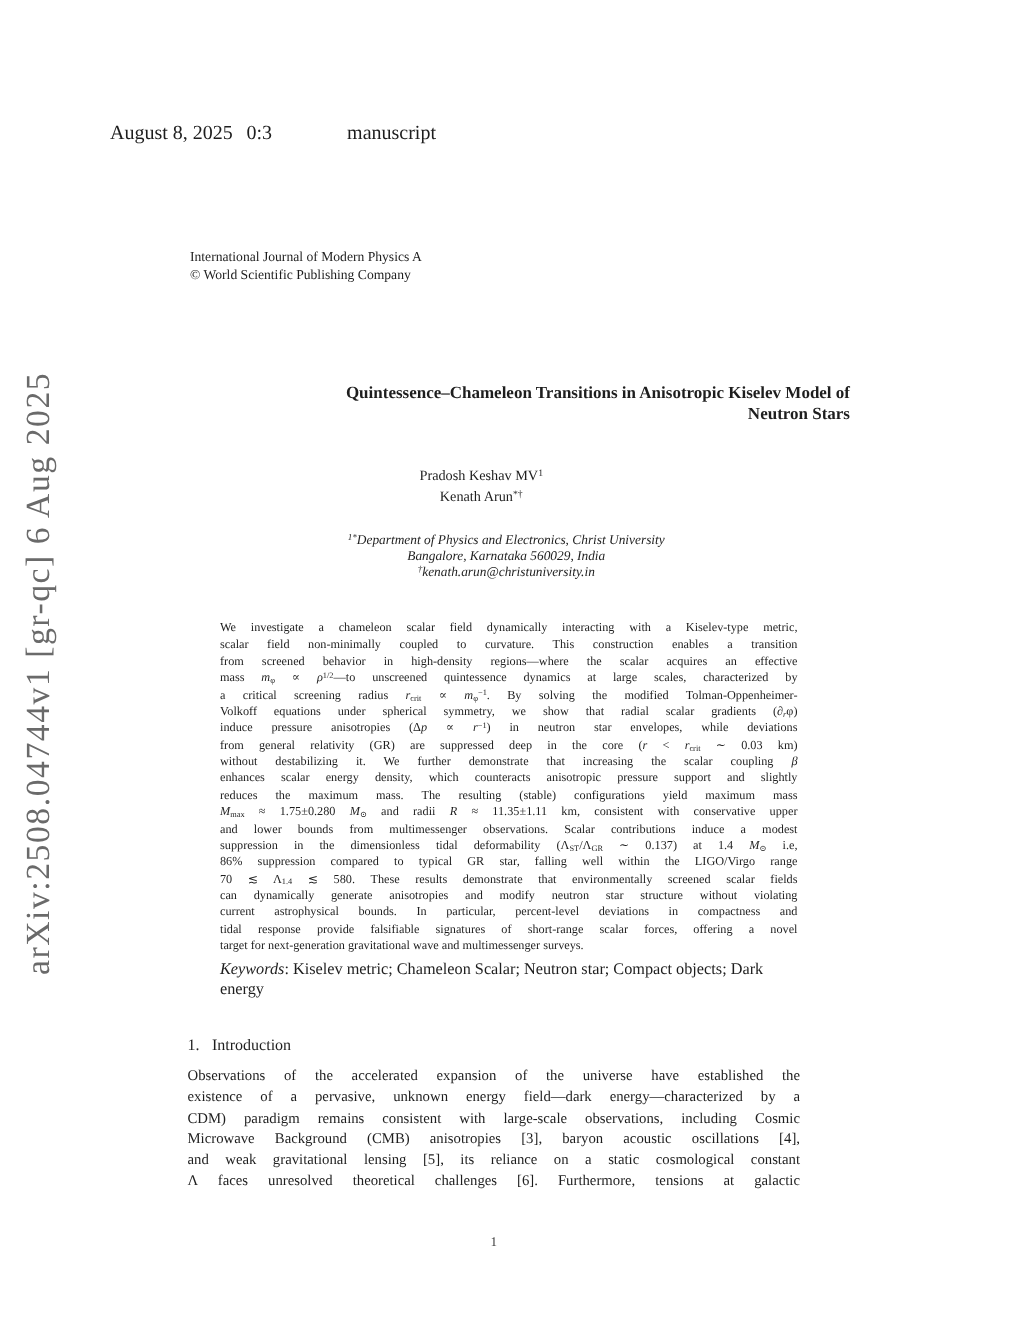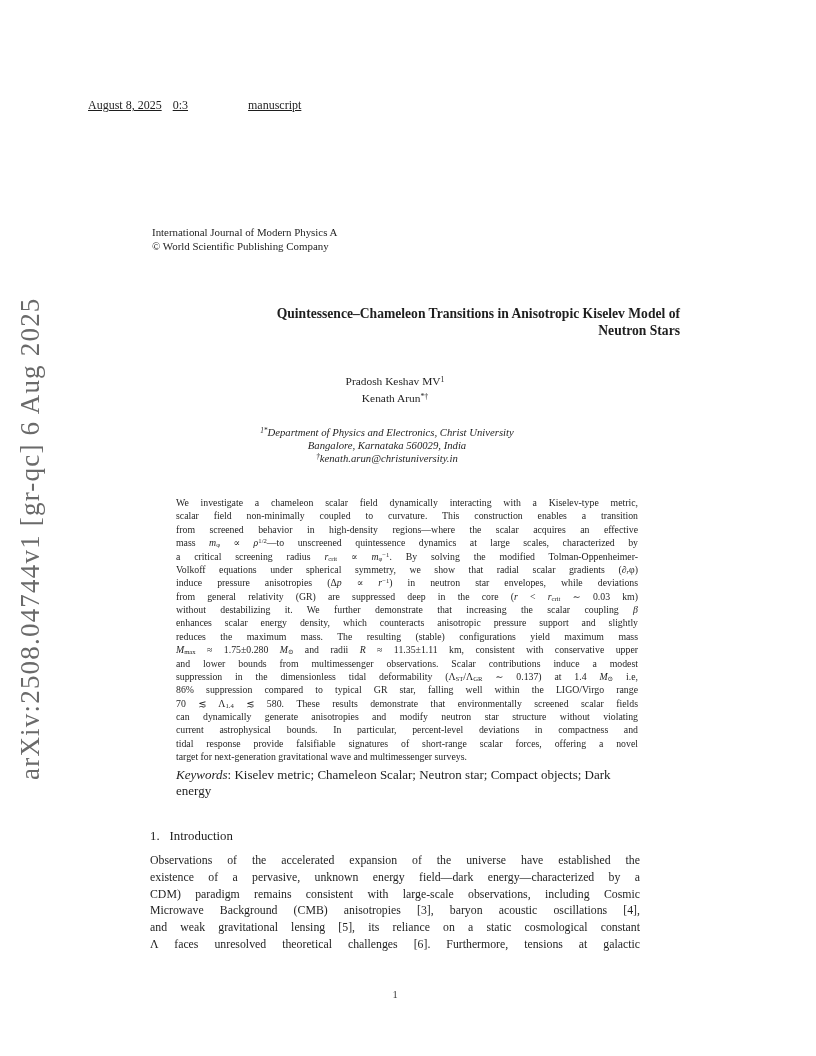--- a/index.html
+++ b/index.html
@@ -7,41 +7,41 @@
     position: relative;
     width: 816px; height: 1056px;
     background: #ffffff;
     font-family: "Liberation Serif", "DejaVu Serif", serif;
     color: #1e1e1e;
     overflow: hidden;
   }
   sup { font-size: 68%; line-height: 0; vertical-align: 0.45em; }
   sub { font-size: 68%; line-height: 0; vertical-align: -0.22em; }
 
-  .runhead { position: absolute; top: 98px; left: 88px; font-size: 12px; display: flex; text-decoration: underline; }
+  .runhead { position: absolute; top: 98px; left: 88px; font-size: 16px; display: flex; }
   .rh-time { margin-left: 11px; }
   .rh-label { margin-left: 60px; }
 
-  .journal { position: absolute; top: 200px; left: 152px; font-size: 10.9px; line-height: 13.6px; margin-top: 26px; }
+  .journal { position: absolute; top: 200px; left: 152px; font-size: 10.9px; line-height: 13.6px; }
 
   .watermark {
     position: absolute; left: 8px; top: 286px; width: 44px; height: 506px;
     writing-mode: vertical-rl; transform: rotate(180deg);
     font-size: 27px; line-height: 44px; letter-spacing: 1.2px;
     color: #6a6a6a; text-align: center; white-space: nowrap;
   }
 
   .title {
     position: absolute; top: 305px; left: 110px; width: 570px;
     text-align: right; font-weight: bold; font-size: 13.6px; line-height: 17.4px;
   }
 
-  .authors { position: absolute; top: 373px; left: 150px; width: 490px; text-align: center; font-size: 11.4px; line-height: 17.4px; }
+  .authors { position: absolute; top: 373px; left: 140px; width: 490px; text-align: center; font-size: 11.4px; line-height: 17.4px; }
 
-  .affil { position: absolute; top: 426px; left: 142px; width: 490px; text-align: center; font-style: italic; font-size: 10.7px; line-height: 12.9px; }
+  .affil { position: absolute; top: 426px; left: 160px; width: 490px; text-align: center; font-style: italic; font-size: 10.7px; line-height: 12.9px; }
 
   .abstract { position: absolute; top: 496px; left: 176px; width: 462px; font-size: 9.8px; line-height: 13.37px; }
   .abs-line { text-align: justify; text-align-last: justify; }
   .abstract .abs-line:last-child { text-align-last: left; }
 
   .keywords { position: absolute; top: 767px; left: 176px; width: 462px; font-size: 13px; }
 
   .sec-heading { position: absolute; top: 829px; left: 150px; font-size: 12.8px; font-weight: normal; }
   .sec-heading .sec-num { margin-right: 10px; }
 

